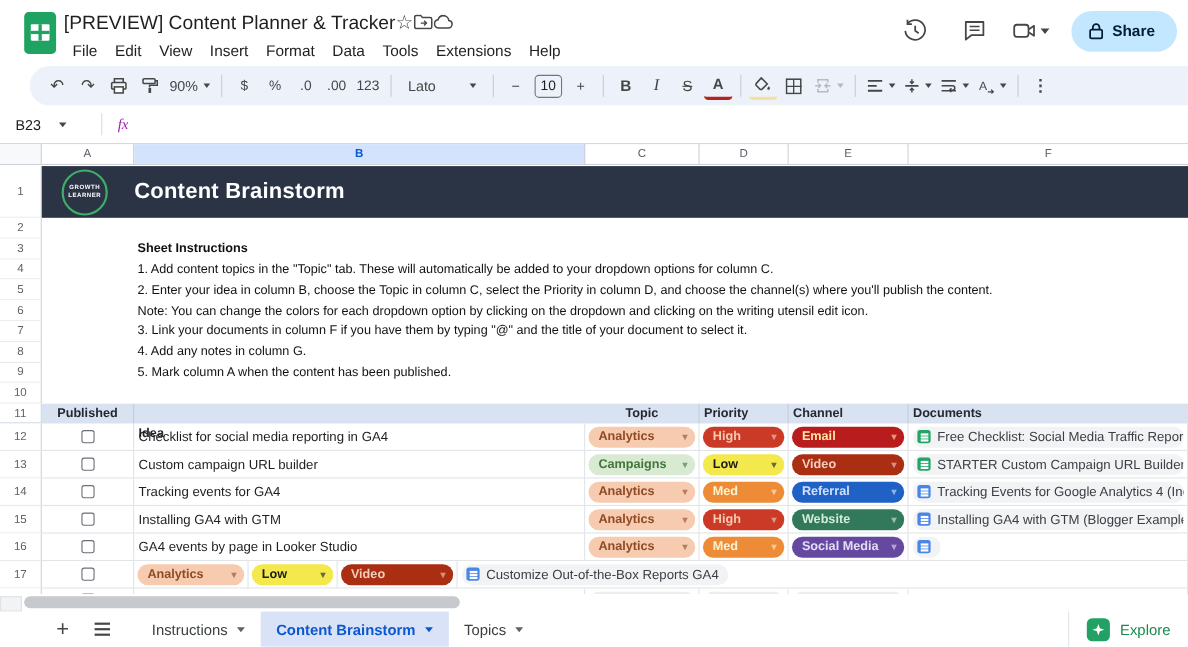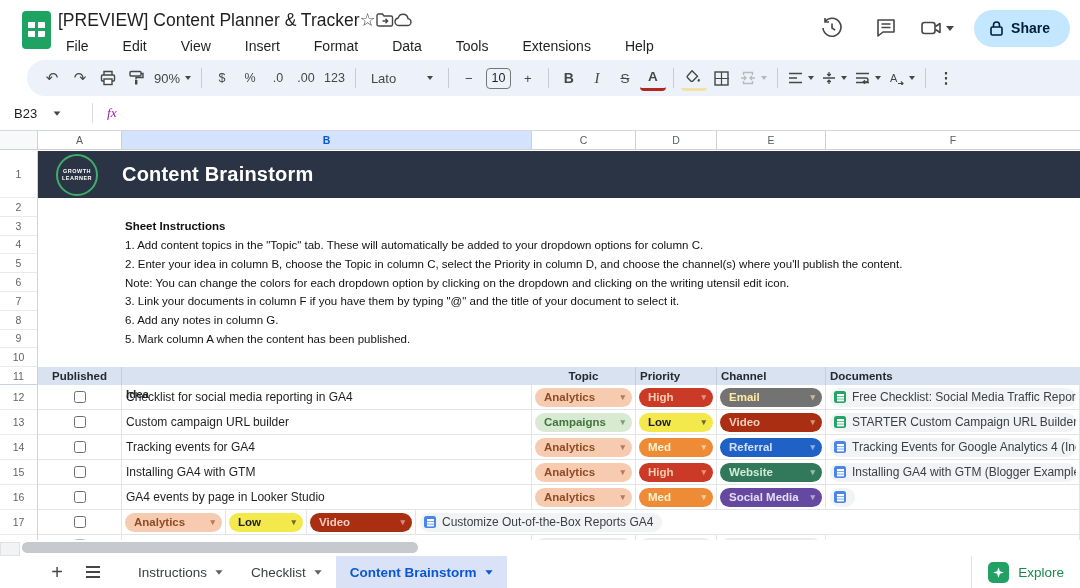--- a/index.html
+++ b/index.html
@@ -10,21 +10,21 @@
   .topbar { position:absolute; top:0; left:0; width:1080px; height:60px; background:#fff; }
   .sheets-logo { position:absolute; left:22px; top:11px; width:29px; height:38px; background:#1ea362; border-radius:4px; }
   .sheets-logo .grid-glyph { position:absolute; left:6px; top:11px; width:17px; height:15px;
     background:#fff; border-radius:1px; }
   .sheets-logo .grid-glyph:before { content:""; position:absolute; left:0; top:6px; width:17px; height:2.5px; background:#1ea362; }
   .sheets-logo .grid-glyph:after { content:""; position:absolute; left:7px; top:0; width:2.5px; height:15px; background:#1ea362; }
   .title-block { position:absolute; left:58px; top:7px; }
   .title-row { display:flex; align-items:center; height:26px; }
   .doc-title { font-size:17.5px; color:#1f1f1f; }
   .title-icn { color:#444746; font-size:16px; display:flex; align-items:center; }
-  .menu-row { display:flex; gap:18px; margin-top:3px; }
+  .menu-row { display:flex; gap:0; margin-top:3px; }
   .menu-item { font-size:14px; color:#1f1f1f; padding:2px 8px; border-radius:8px; cursor:default; }
   .top-right { position:absolute; right:10px; top:0; height:56px; display:flex; align-items:center; gap:14px; }
   .icn-btn { width:40px; height:40px; display:flex; align-items:center; justify-content:center; color:#444746; }
   .cam-wrap { display:flex; align-items:center; gap:2px; }
   .mini-caret { width:0; height:0; border-left:4px solid transparent; border-right:4px solid transparent; border-top:5px solid #444746; }
   .share-btn { height:37px; background:#c2e7ff; border-radius:19px; display:flex; align-items:center; gap:8px;
     padding:0 20px 0 16px; color:#001d35; font-size:14px; font-weight:bold; margin-left:6px; }
 
   
   .toolbar { position:absolute; top:60px; left:27px; width:1053px; height:36px; background:#edf2fa;
@@ -351,21 +351,21 @@
   </div>
   <div class="grow plain-row">
     <div class="rnum">7</div>
     <div class="rbody">
         <span class="instr">3. Link your documents in column F if you have them by typing "@" and the title of your document to select it.</span>
       </div>
   </div>
   <div class="grow plain-row">
     <div class="rnum">8</div>
     <div class="rbody">
-        <span class="instr">6. Add any notes in column G.</span>
+        <span class="instr">4. Add any notes in column G.</span>
       </div>
   </div>
   <div class="grow plain-row">
     <div class="rnum">9</div>
     <div class="rbody">
         <span class="instr">5. Mark column A when the content has been published.</span>
       </div>
   </div>
 
   <div class="grow plain-row">
@@ -398,21 +398,21 @@
             <span class="caret-ch">▾</span>
           </span>
         </div>
       <div class="dc c-pri">
           <span class="chip" style="background: rgb(203, 58, 39); color: rgb(246, 203, 176);">
             <span>High</span>
             <span class="caret-ch">▾</span>
           </span>
         </div>
       <div class="dc c-chan">
-          <span class="chip" style="background: #737373; color: rgb(255, 233, 163); gap: 41px;">
+          <span class="chip" style="background: #b91c1c; color: rgb(255, 233, 163); gap: 41px;">
             <span>Email</span>
             <span class="caret-ch">▾</span>
           </span>
         </div>
       <div class="dc c-doc">
           <span class="doc-chip">
             <span class="doc-icn" style="background: rgb(35, 165, 102);">
               <i></i>
             </span>
             <span>Free Checklist: Social Media Traffic Reporting for</span>
@@ -629,26 +629,26 @@
   <span class="tb-add">+</span>
   <span class="tb-menu">
       <i></i>
       <i></i>
       <i></i>
     </span>
   <span class="sheet-tab">
     <span>Instructions</span>
       <span class="mini-caret"></span>
   </span>
-  <span class="sheet-tab">
-    <span>Checklist</span>
-      <span class="mini-caret"></span>
-  </span>
   <span class="sheet-tab active">
     <span>Content Brainstorm</span>
+      <span class="mini-caret"></span>
+  </span>
+  <span class="sheet-tab">
+    <span>Topics</span>
       <span class="mini-caret"></span>
   </span>
   <span class="tabbar-right">
     <span class="tb-vsep"></span>
     <span class="explore">
       <span class="explore-icn">
         <svg width="13" height="13" viewBox="0 0 22 22">
             <path d="M11 2 L13.3 8.7 L20 11 L13.3 13.3 L11 20 L8.7 13.3 L2 11 L8.7 8.7 Z" fill="#fff"></path>
           </svg>
       </span>

